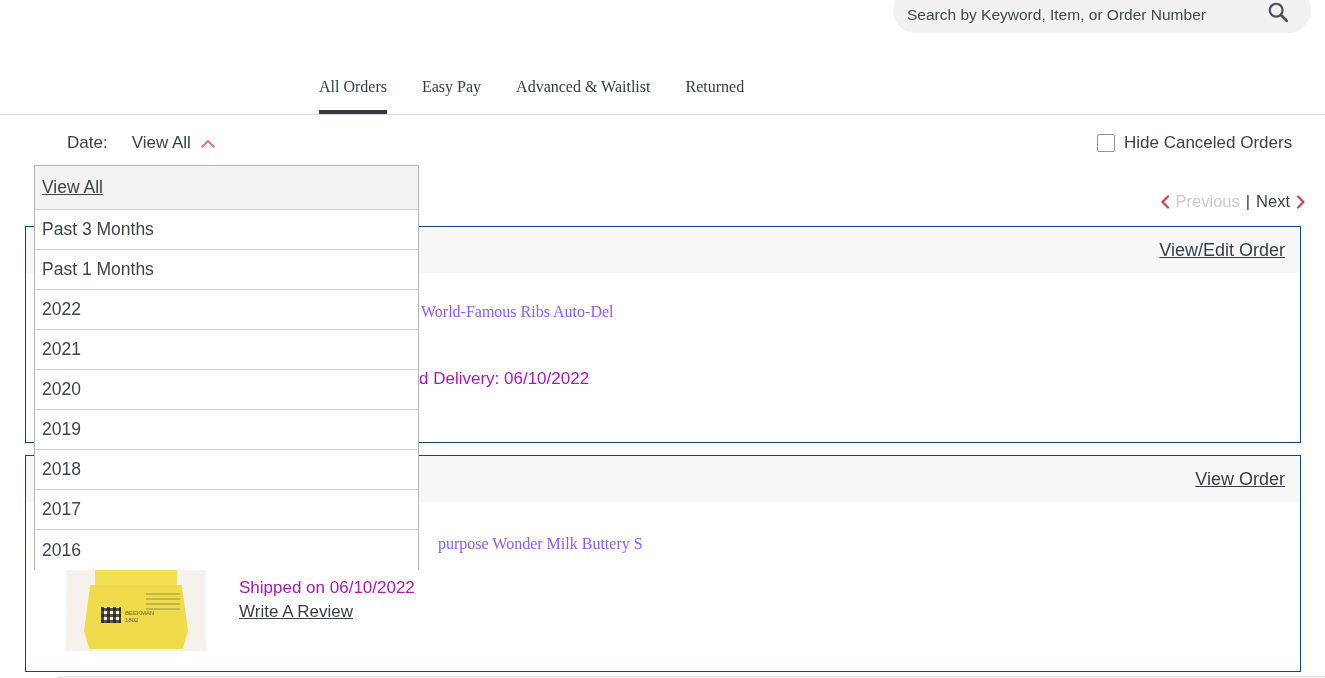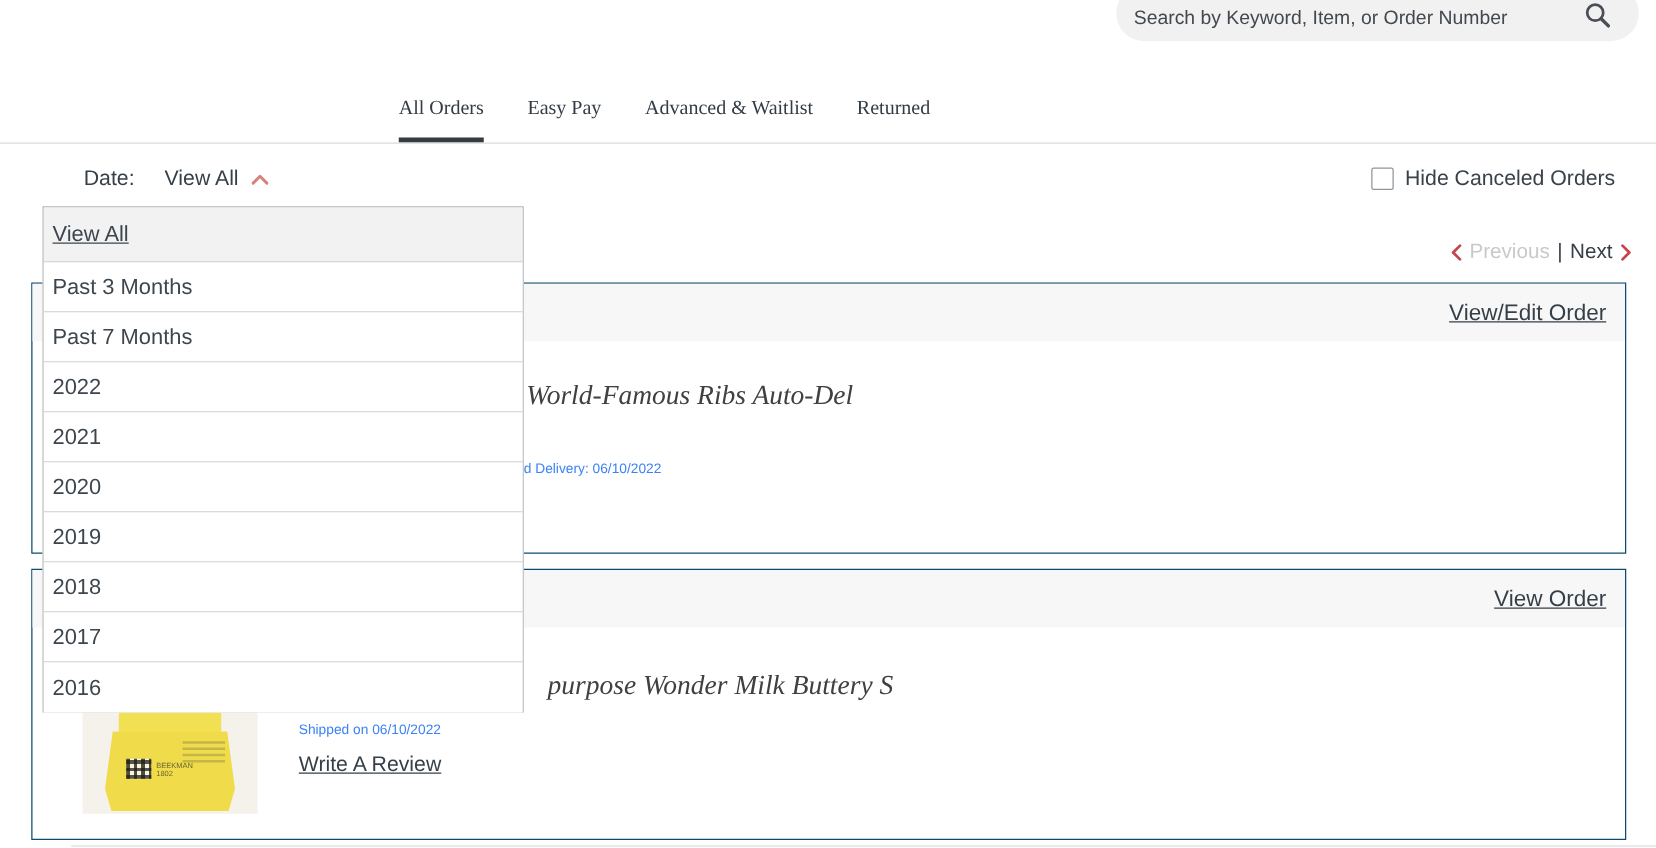--- a/index.html
+++ b/index.html
@@ -56,25 +56,24 @@
   .card-1 { top:226px; height:217px; }
   .card-2 { top:455px; height:217px; }
   .card-header {
     height:46px; background:#f7f7f7; display:flex; align-items:center;
     justify-content:flex-end; padding-right:15px;
   }
   .card-link {
     font-size:18px; color:#363f47; text-decoration:underline; cursor:pointer;
   }
   .title-frag {
-    position:absolute; font-family:"Liberation Serif", serif; font-size:22px; color:#404040;
+    position:absolute; font-family:"Liberation Serif", serif; font-size:16px; color:#8b5cf6;
     white-space:nowrap;
-    font-style:italic;
-  }
-  .status-frag { position:absolute; font-size:11px; color:#3b82f6; white-space:nowrap; }
+  }
+  .status-frag { position:absolute; font-size:17px; color:#a21caf; white-space:nowrap; }
   .review-link {
     position:absolute; left:213px; top:600px; font-size:17px; color:#363f47;
     text-decoration:underline; cursor:pointer;
   }
   
   .product-thumb {
     position:absolute; left:40px; top:106px; width:140px; height:89px;
     background:#f5f2ec; overflow:hidden;
   }
   .jar-lid {
@@ -193,21 +192,21 @@
   <div class="next-card-hint"></div>
 
   <div class="dropdown">
     <div class="dd-item selected">
         <span>View All</span>
       </div>
     <div class="dd-item">
         <span>Past 3 Months</span>
       </div>
     <div class="dd-item">
-        <span>Past 7 Months</span>
+        <span>Past 1 Months</span>
       </div>
     <div class="dd-item">
         <span>2022</span>
       </div>
     <div class="dd-item">
         <span>2021</span>
       </div>
     <div class="dd-item">
         <span>2020</span>
       </div>

